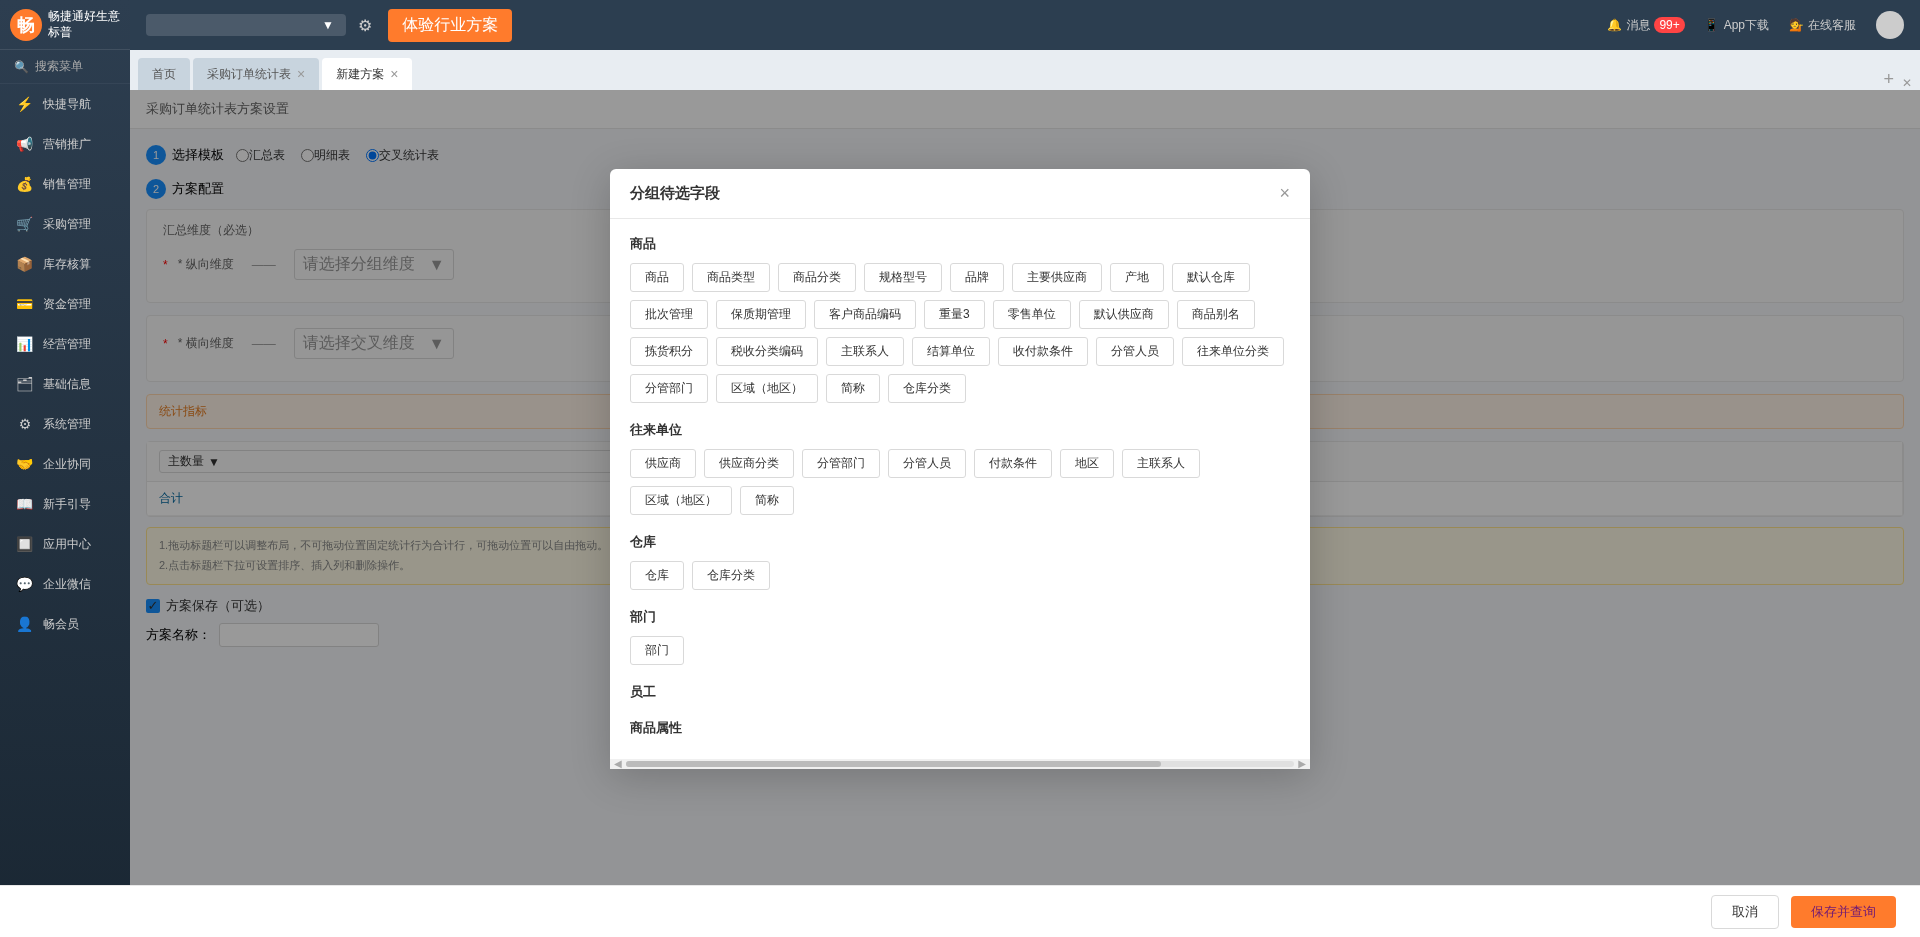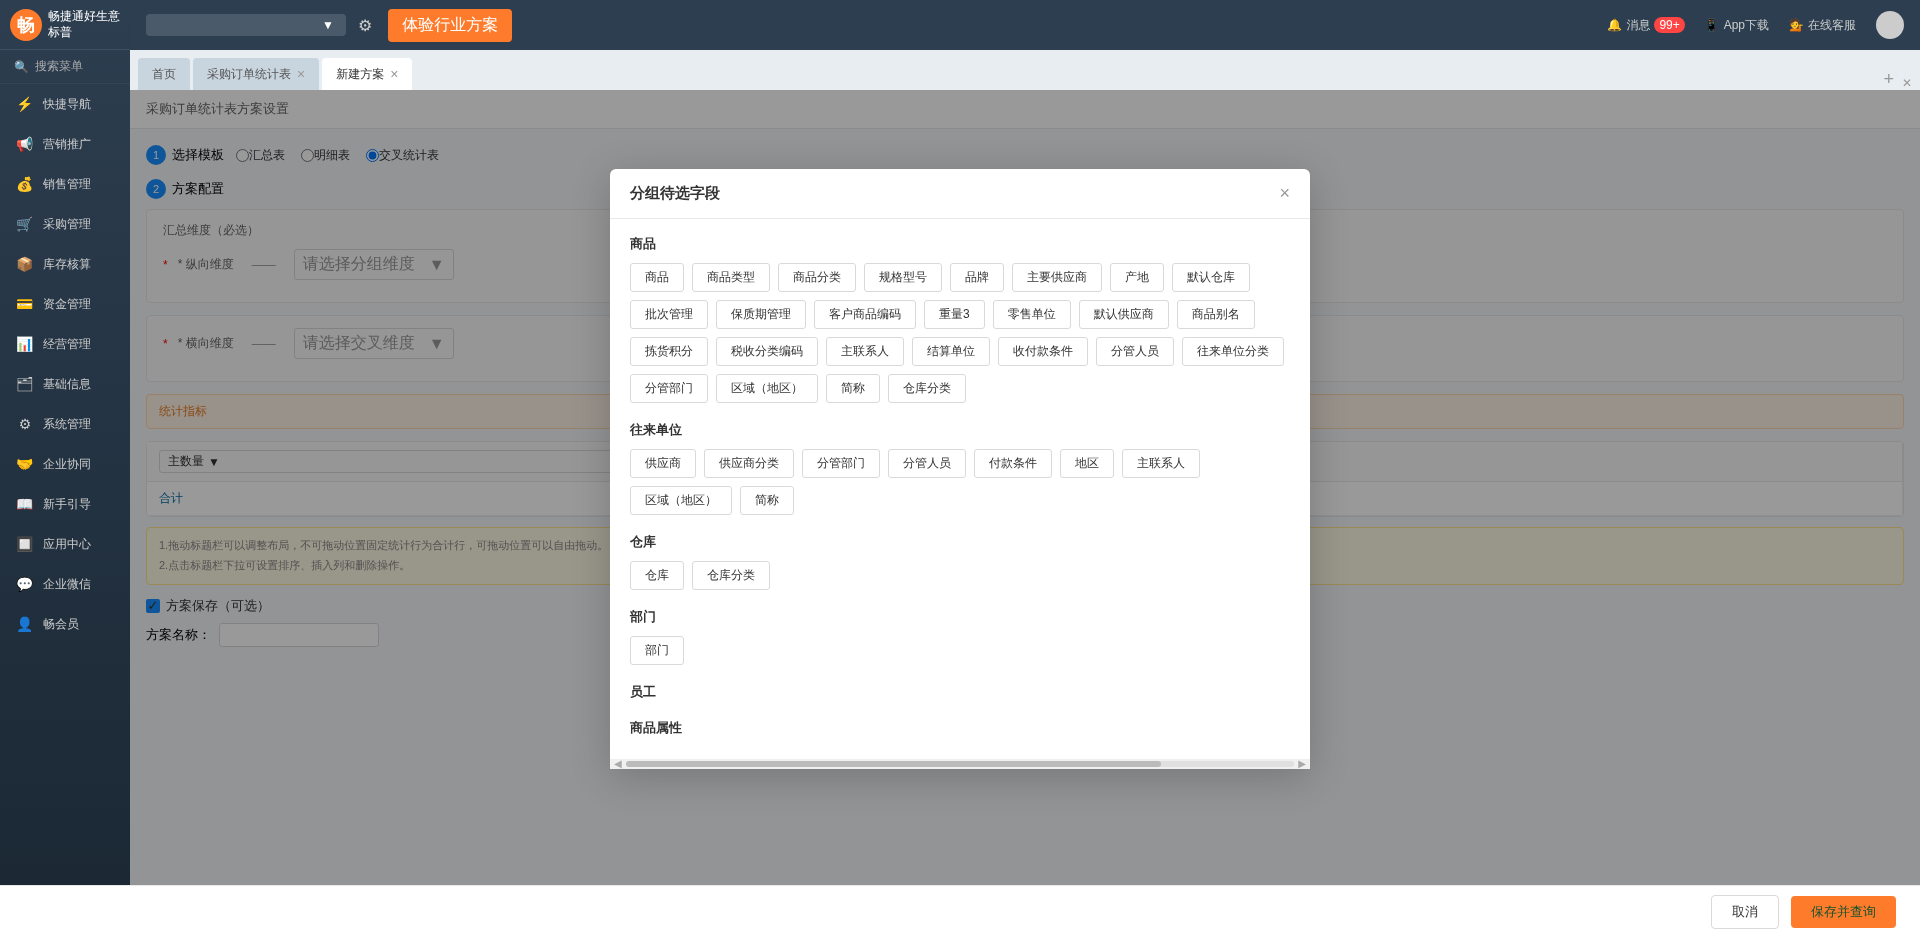--- a/index.html
+++ b/index.html
@@ -168,21 +168,21 @@
     .checkbox-label { display: flex; align-items: center; gap: 6px; font-size: 13px; color: #333; }
     .checkbox-box { width: 14px; height: 14px; background: #1890ff; border-radius: 2px; display: flex; align-items: center; justify-content: center; }
     .scheme-name-input { border: 1px solid #d9d9d9; border-radius: 3px; padding: 4px 8px; font-size: 12px; width: 160px; }
     .page-footer {
       position: fixed; bottom: 0; left: 0; right: 0; height: 52px;
       background: white; border-top: 1px solid #e8e8e8;
       display: flex; align-items: center; justify-content: flex-end;
       padding: 0 24px; gap: 12px; z-index: 400;
     }
     .btn-cancel { padding: 7px 20px; border: 1px solid #d9d9d9; border-radius: 4px; background: white; color: #333; font-size: 13px; cursor: pointer; }
-    .btn-primary { padding: 7px 20px; border: none; border-radius: 4px; background: #ff7b2c; color: #14532d; font-size: 13px; cursor: pointer; }
+    .btn-primary { padding: 7px 20px; border: none; border-radius: 4px; background: #ff7b2c; color: #701a75; font-size: 13px; cursor: pointer; }
   </style>
 </head>
 <body>
 
 <div class="sidebar">
   <div class="sidebar-logo">
     <div class="logo-icon">畅</div>
     <div class="logo-text">
       <div>畅捷通好生意</div>
       <div>标普</div>

